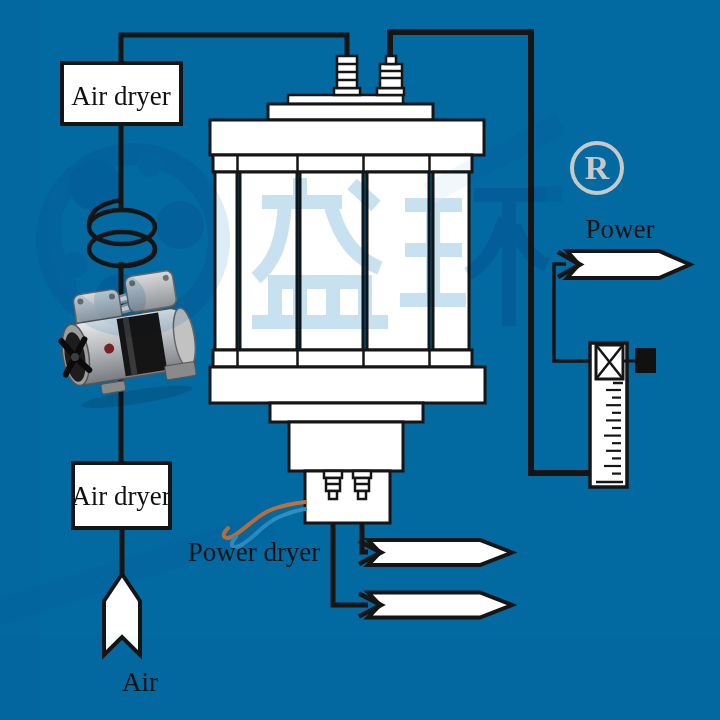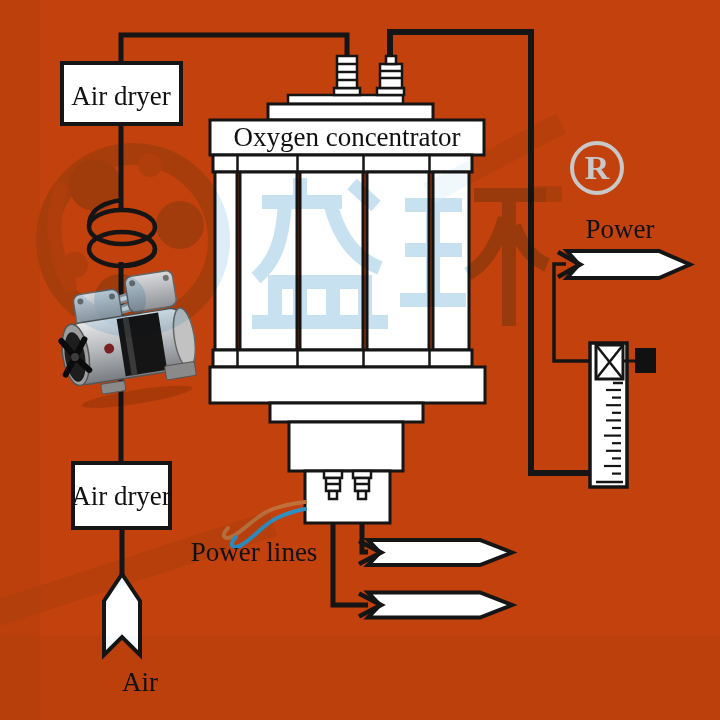--- a/index.html
+++ b/index.html
@@ -1,17 +1,17 @@
 <!DOCTYPE html>
 <html><head>
 <meta charset="utf-8">
 <style>
   html,body{margin:0;padding:0;background:#ffffff;}
   .stage{
-    position:relative;width:720px;height:720px;background:#c2410c;
+    position:relative;width:720px;height:720px;background:#0369a1;
     overflow:hidden;font-family:"Liberation Serif","DejaVu Serif",serif;
   }
   .stage svg{position:absolute;left:0;top:0;}
   .label{
     position:absolute;transform:translateX(-50%);
     font-size:27px;color:#111;white-space:nowrap;line-height:1.1;
     text-align:center;
   }
   .registered{
     position:absolute;left:570px;top:141px;width:46px;height:46px;
@@ -192,23 +192,22 @@
 
     <g fill="none" stroke-width="4" stroke-linecap="round">
       <path d="M228,528 C219,537 226,541 235,535 C249,526 257,515 273,509 C287,504 297,503 305,502" stroke="#c0703d"></path>
       <path d="M236,537 C227,546 234,550 243,544 C257,535 263,524 279,517 C291,512 298,510 305,509" stroke="#2e8fc0"></path>
     </g>
   </svg>
 
   <div class="label" style="left:121px;top:82px;">Air dryer</div>
   <div class="label" style="left:121px;top:482px;">Air dryer</div>
   <div class="label" style="left:140px;top:668px;text-align:center;">Air</div>
-  <div class="label" style="left:347px;top:123px;">Oxygen concentrator</div>
   <div class="label" style="left:620px;top:215px;">Power</div>
-  <div class="label" style="left:254px;top:538px;">Power lines</div>
+  <div class="label" style="left:254px;top:538px;">Power dryer</div>
 
   <div class="registered">
     <span>R</span>
   </div>
 
   <svg class="watermark" width="720" height="720" viewBox="0 0 720 720">
 
     <g opacity="0.5">
       <circle cx="133" cy="240" r="86" fill="none" stroke="#bcdcf2" stroke-width="22"></circle>
       <circle cx="95" cy="185" r="26" fill="#a6cfea"></circle>

